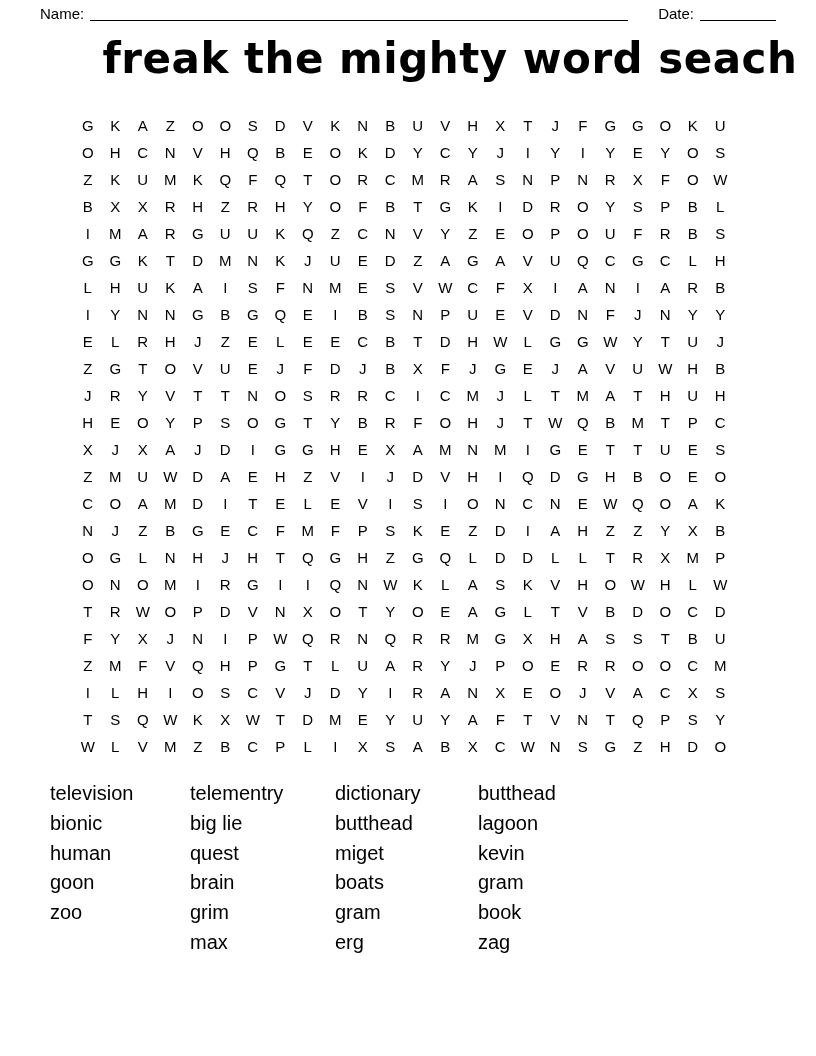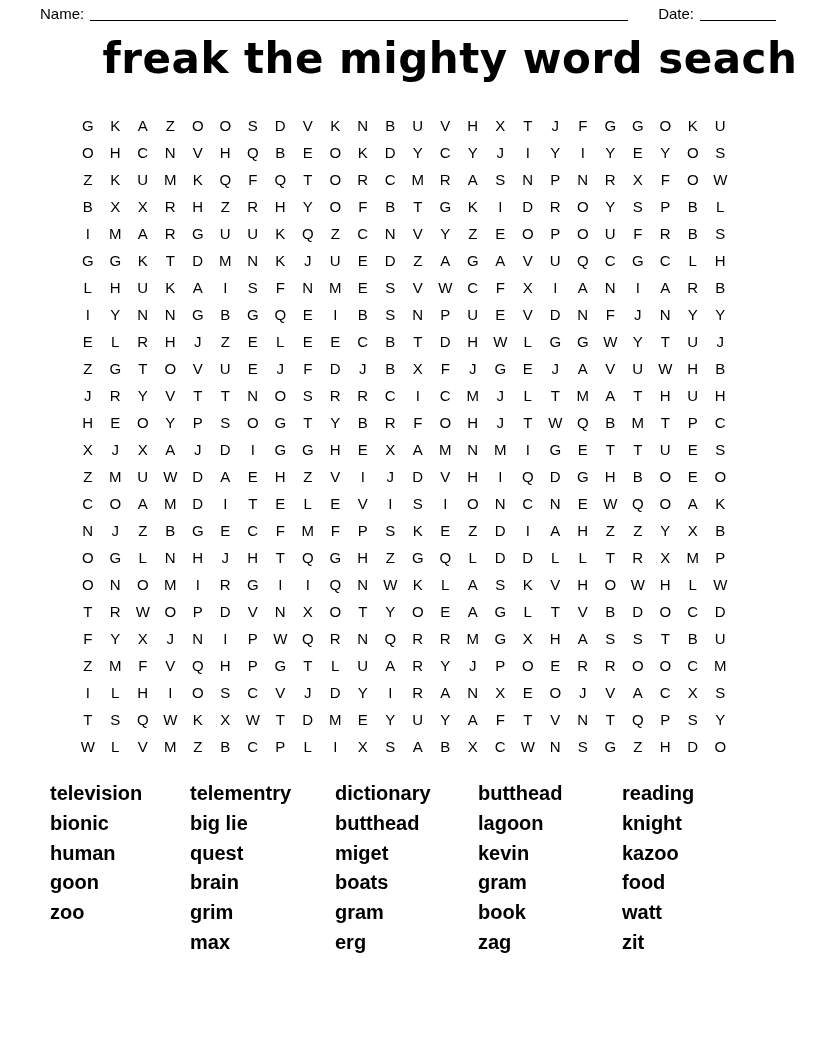--- a/index.html
+++ b/index.html
@@ -74,21 +74,20 @@
     justify-content: center;
     font-size: 15px;
     font-weight: 400;
   }
   .word-list {
     position: absolute;
     top: 779px;
     left: 50px;
     right: 40px;
     display: flex;
-    font-weight: bold;
   }
   .word-col {
     display: block;
   }
   .word-col-1 { width: 140px; }
   .word-col-2 { width: 145px; }
   .word-col-3 { width: 143px; }
   .word-col-4 { width: 144px; }
   .word-col-5 { width: auto; }
   .word-item {
@@ -763,21 +762,13 @@
       <div class="word-item">erg</div>
     </div>
     <div class="word-col word-col-4">
       <div class="word-item">butthead</div>
       <div class="word-item">lagoon</div>
       <div class="word-item">kevin</div>
       <div class="word-item">gram</div>
       <div class="word-item">book</div>
       <div class="word-item">zag</div>
     </div>
-    <div class="word-col word-col-5">
-      <div class="word-item">reading</div>
-      <div class="word-item">knight</div>
-      <div class="word-item">kazoo</div>
-      <div class="word-item">food</div>
-      <div class="word-item">watt</div>
-      <div class="word-item">zit</div>
-    </div>
   </div>
 
 </body></html>

